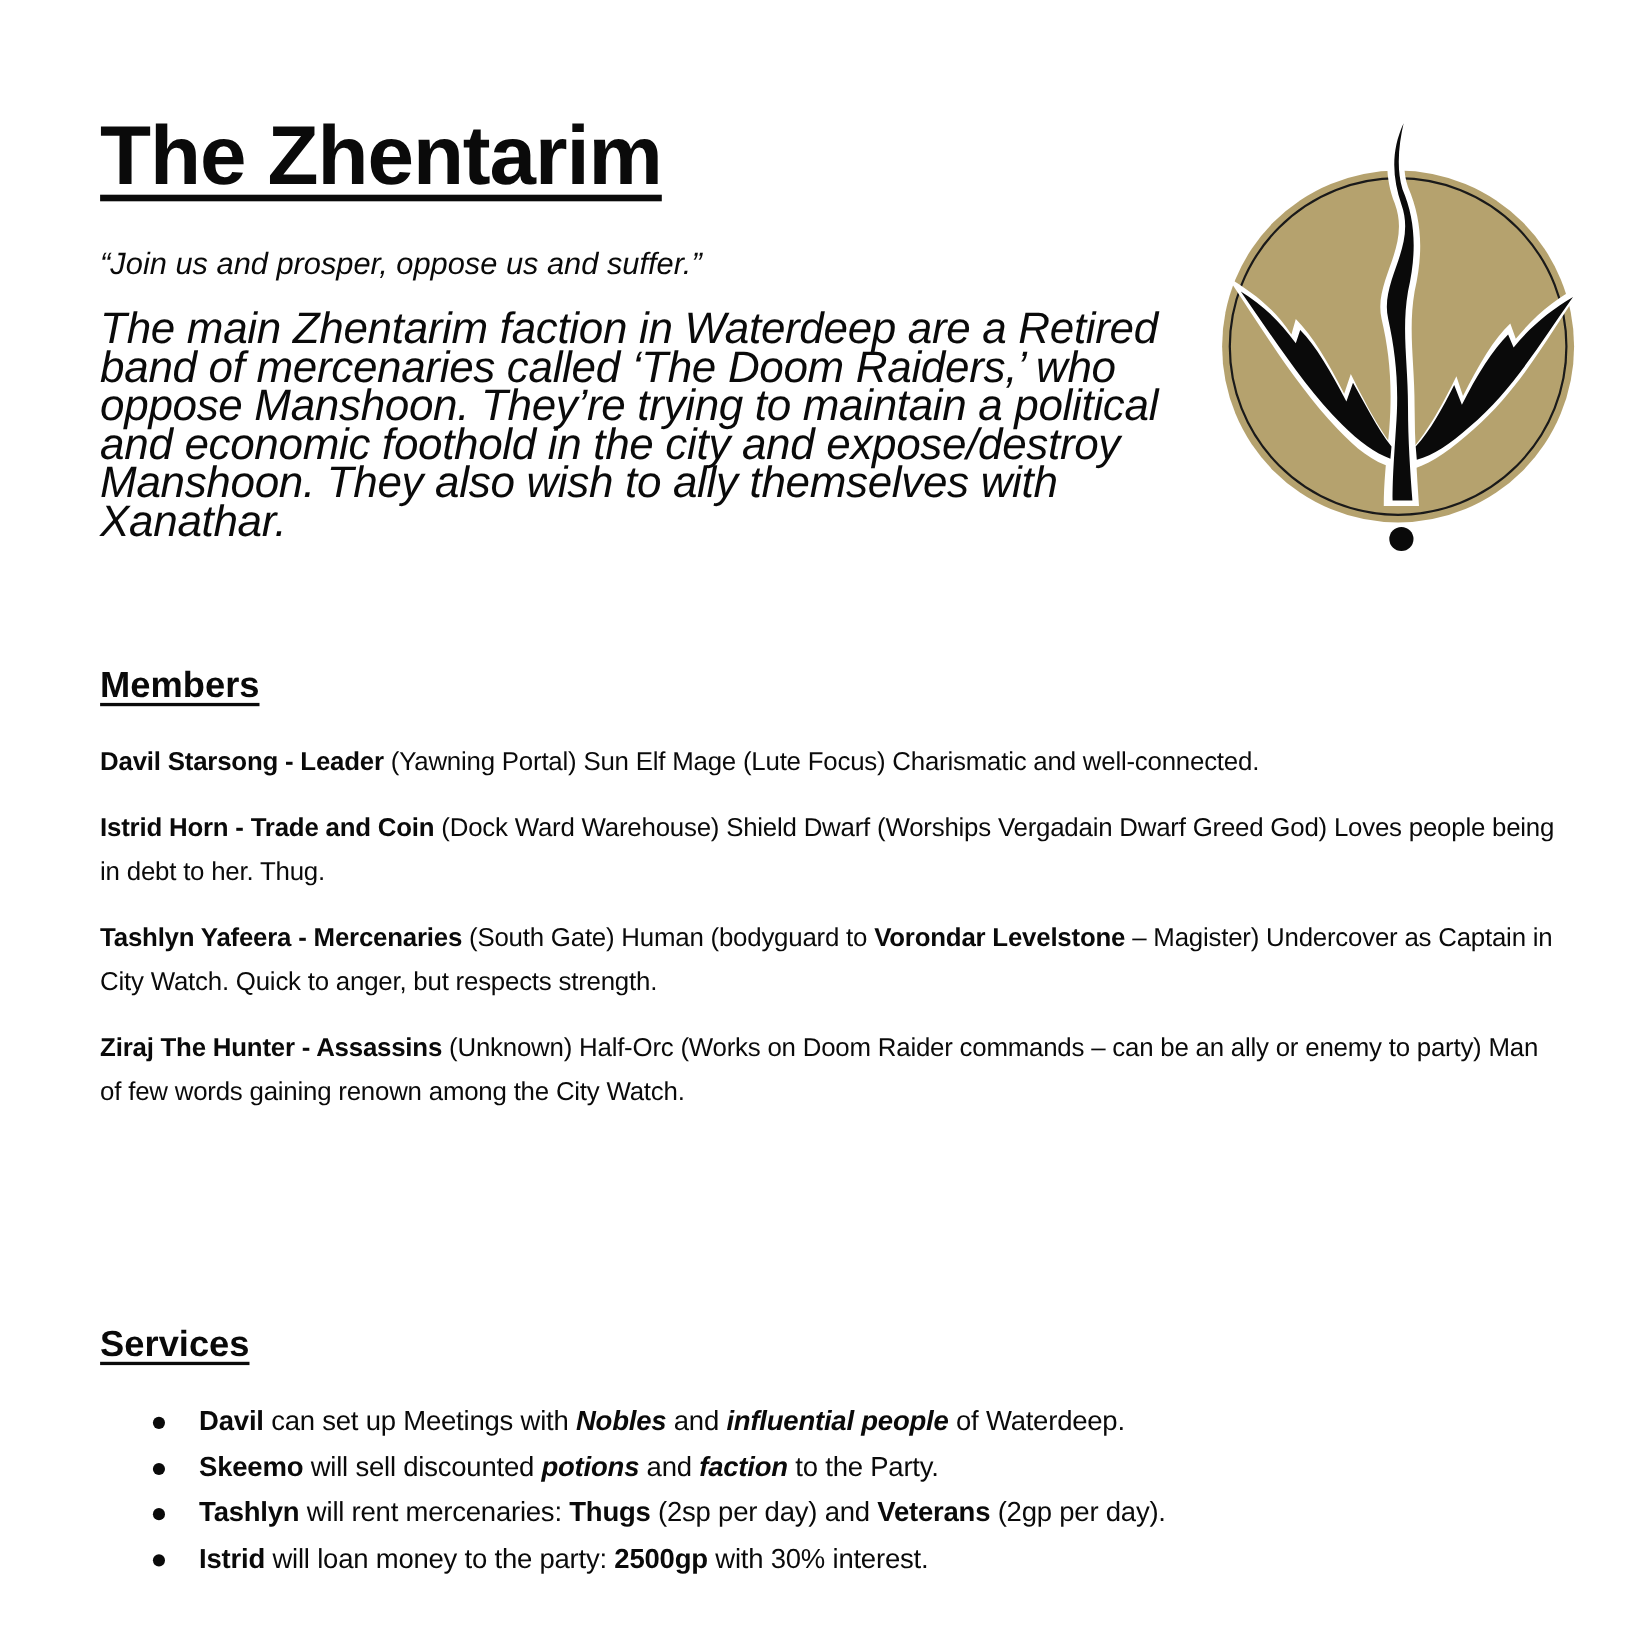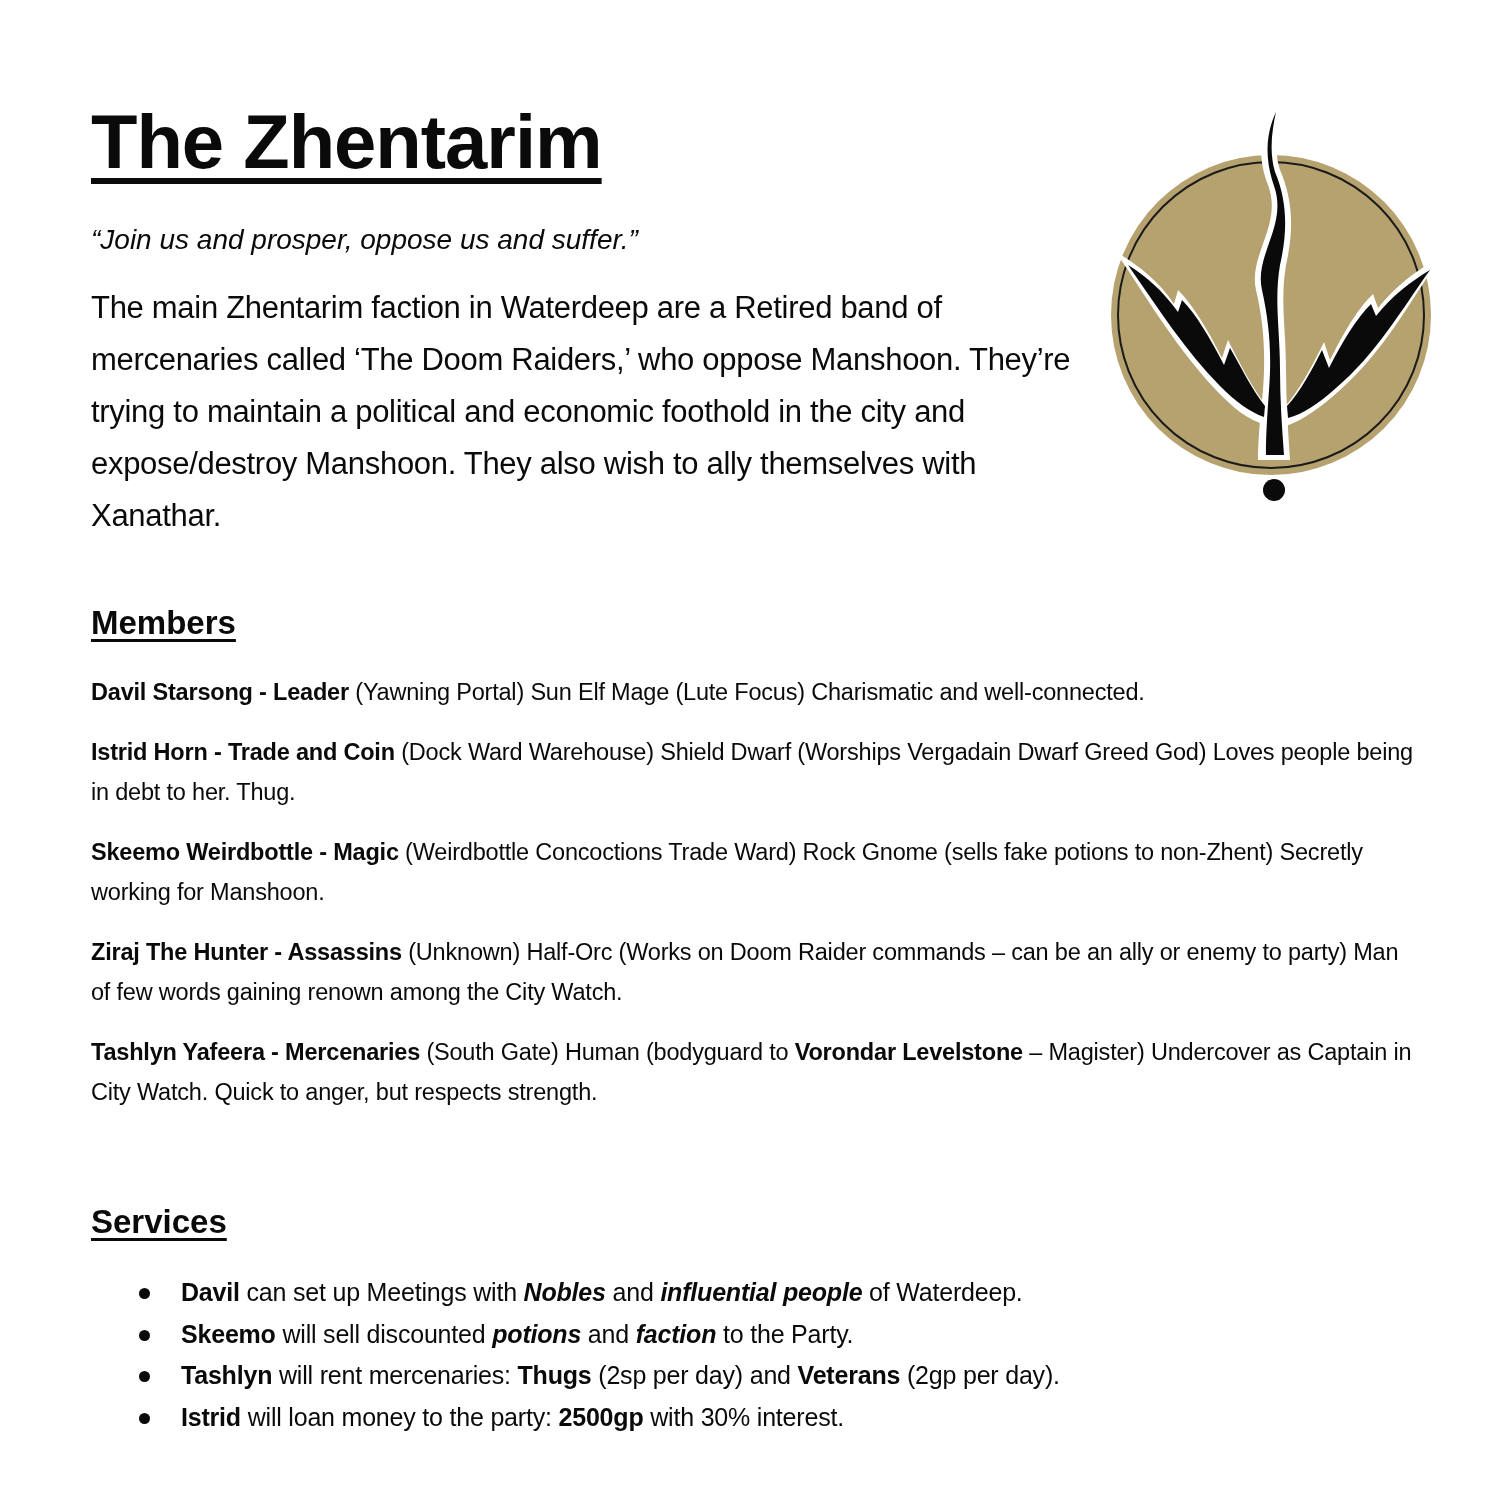--- a/index.html
+++ b/index.html
@@ -5,21 +5,21 @@
   html, body { margin: 0; padding: 0; background: #ffffff; }
   body { width: 1500px; height: 1500px; position: relative; overflow: hidden;
          font-family: "Liberation Sans", "DejaVu Sans", sans-serif; color: #0a0a0a; }
   .page { position: absolute; left: 0; top: 0; width: 1500px; height: 1500px; }
   .title { position: absolute; left: 91px; top: 100px; margin: 0;
            font-size: 76px; font-weight: bold; letter-spacing: -1px;
            text-decoration: underline; text-decoration-thickness: 6px;
            text-underline-offset: 10px; line-height: 1.1; text-align: center; }
   .motto { position: absolute; left: 91px; top: 224px; font-size: 28px; font-style: italic; }
   .intro { position: absolute; left: 91px; top: 282px; width: 1010px;
-           font-size: 31px; line-height: 52px; letter-spacing: -0.3px; }
+           font-size: 40px; line-height: 35px; letter-spacing: -0.3px; font-style: italic; }
   .logo { position: absolute; left: 1108px; top: 90px; width: 340px; height: 420px; }
   .h2 { position: absolute; left: 91px; margin: 0; font-size: 33px; font-weight: bold;
         text-decoration: underline; text-decoration-thickness: 3px; text-underline-offset: 5px; }
   .members { position: absolute; left: 91px; top: 672px; width: 1330px;
              font-size: 23.5px; line-height: 40px; letter-spacing: -0.2px; }
   .member { margin: 0 0 20px 0; }
   .b { font-weight: bold; }
   .i { }
   .bi { font-weight: bold; font-style: italic; }
   .services { position: absolute; left: 91px; top: 1272px; width: 1300px; margin: 0; padding: 0;
@@ -53,23 +53,22 @@
       <path d="M322 180 C292 222 268 264 228 298 C210 314 195 324 180 328 L179 316 C192 302 204 280 214 260 L221 278 C235 250 249 228 263 214 L268 226 C284 206 302 192 322 180 Z"></path>
       <circle cx="166" cy="400" r="11"></circle>
     </g>
   </svg>
 
   <h2 class="h2" style="top:604px">Members</h2>
 
   <div class="members">
     <p class="member"><span class="b">Davil Starsong - Leader</span><span> (</span><span class="i">Yawning Portal</span><span>)</span><span> Sun Elf Mage (Lute Focus) Charismatic and well-connected.</span></p>
     <p class="member"><span class="b">Istrid Horn - Trade and Coin</span><span> (</span><span class="i">Dock Ward Warehouse</span><span>)</span><span> Shield Dwarf (Worships Vergadain Dwarf Greed God) Loves people being in debt to her. Thug.</span></p>
-    <p class="member"><span class="b">Skeemo Weirdbottle - Magic</span><span> (</span><span class="i">Weirdbottle Concoctions Trade Ward</span><span>)</span><span> Rock Gnome (sells fake potions to non-Zhent) Secretly working for Manshoon.</span></p>
+    <p class="member"><span class="b">Tashlyn Yafeera - Mercenaries</span><span> (</span><span class="i">South Gate</span><span>)</span><span> Human (bodyguard to </span><span class="b">Vorondar Levelstone</span><span> – Magister) Undercover as Captain in City Watch. Quick to anger, but respects strength.</span></p>
     <p class="member"><span class="b">Ziraj The Hunter - Assassins</span><span> (</span><span class="i">Unknown</span><span>)</span><span> Half-Orc (Works on Doom Raider commands – can be an ally or enemy to party) Man of few words gaining renown among the City Watch.</span></p>
-    <p class="member"><span class="b">Tashlyn Yafeera - Mercenaries</span><span> (</span><span class="i">South Gate</span><span>)</span><span> Human (bodyguard to </span><span class="b">Vorondar Levelstone</span><span> – Magister) Undercover as Captain in City Watch. Quick to anger, but respects strength.</span></p>
   </div>
 
   <h2 class="h2" style="top:1203px">Services</h2>
 
   <ul class="services">
     <li><span class="bullet"></span><span class="b">Davil</span><span> can set up Meetings with </span><span class="bi">Nobles</span><span> and </span><span class="bi">influential people</span><span> of Waterdeep.</span></li>
     <li><span class="bullet"></span><span class="b">Skeemo</span><span> will sell discounted </span><span class="bi">potions</span><span> and </span><span class="bi">faction</span><span> to the Party.</span></li>
     <li><span class="bullet"></span><span class="b">Tashlyn</span><span> will rent mercenaries: </span><span class="b">Thugs</span><span> (</span><span class="i">2sp per day</span><span>) and </span><span class="b">Veterans</span><span> (</span><span class="i">2gp per day</span><span>).</span></li>
     <li><span class="bullet"></span><span class="b">Istrid</span><span> will loan money to the party: </span><span class="b">2500gp</span><span> with </span><span class="i">30% interest</span><span>.</span></li>
   </ul>

